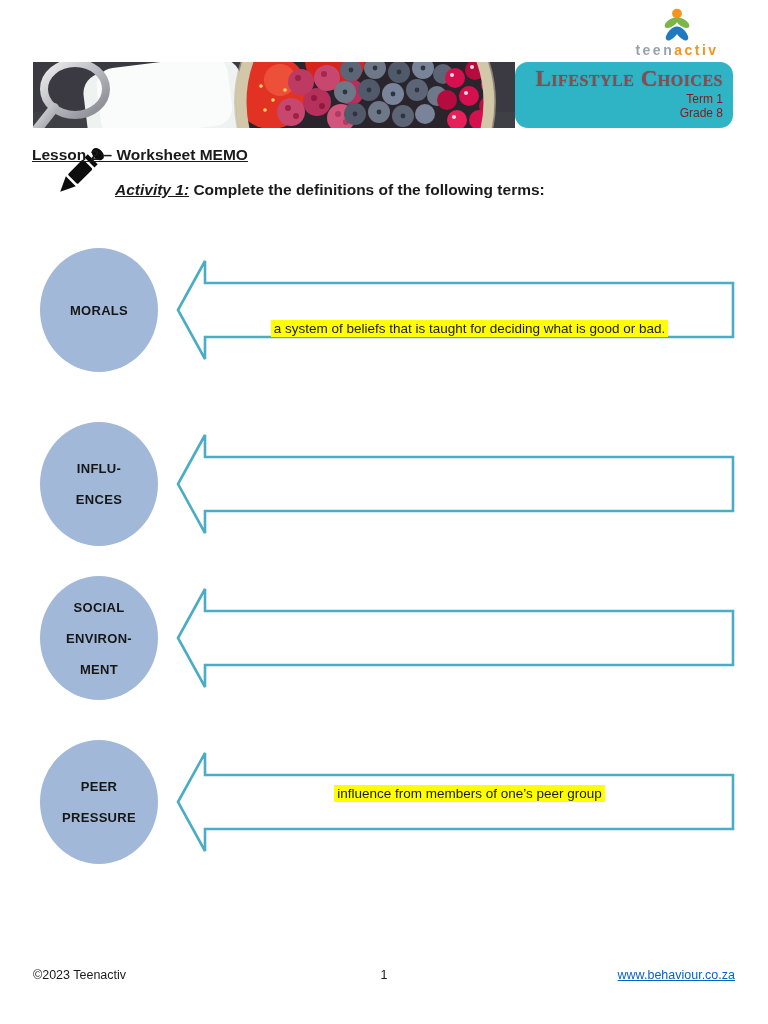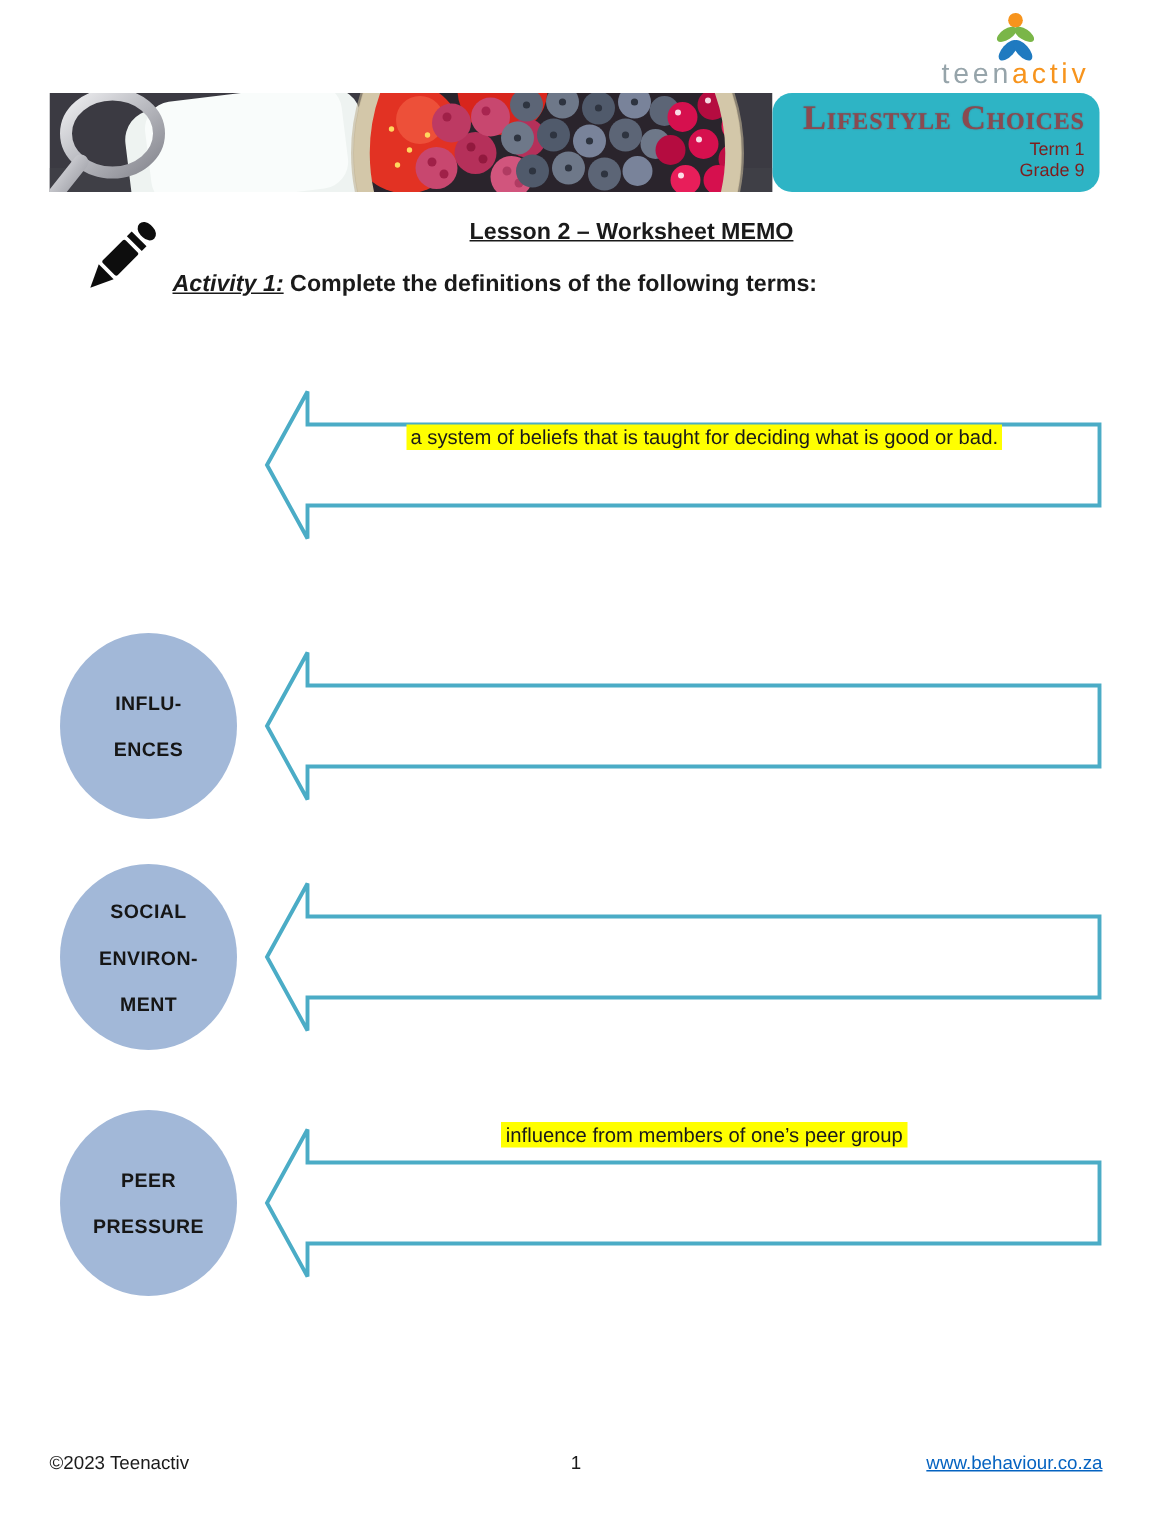--- a/index.html
+++ b/index.html
@@ -2,49 +2,49 @@
 <html><head>
 <meta charset="utf-8">
 <style>
   html,body{margin:0;padding:0;background:#fff;}
   body{font-family:"Liberation Sans","DejaVu Sans",sans-serif;color:#1a1a1a;}
   .page{position:relative;width:768px;height:1024px;margin:0 auto;background:#fff;overflow:hidden;}
 
   
   .logo{position:absolute;top:8px;right:26px;width:130px;text-align:center;}
   .logo svg{display:block;margin:0 auto;}
-  .logo-text{font-size:19px;font-weight:normal;letter-spacing:2.5px;line-height:14px;margin-top:1px;}
+  .logo-text{font-size:14px;font-weight:bold;letter-spacing:2.5px;line-height:14px;margin-top:1px;}
   .logo-teen{color:#96a4aa;}
   .logo-activ{color:#f7941d;}
 
   
   .banner{position:absolute;left:33px;top:62px;width:700px;height:66px;display:flex;}
   .banner-photo{width:482px;height:66px;flex:none;}
   .banner-teal{flex:1;background:#2eb4c5;text-align:right;padding:4px 10px 0 0;box-sizing:border-box;border-radius:13px;}
   .banner-title{font-family:"Liberation Serif","DejaVu Serif",serif;font-variant:small-caps;
     font-weight:bold;font-size:23px;line-height:26px;color:#8b4a50;letter-spacing:.5px;
     text-shadow:0 0 1px rgba(90,30,30,.45);}
   .banner-sub{font-size:12px;line-height:14px;color:#7f1d1d;}
 
   
   .pencil{position:absolute;left:48px;top:140px;}
-  .doc-title{position:absolute;left:0;right:0;top:146px;text-align:center;padding-left:74px;
+  .doc-title{position:absolute;left:0;right:0;top:146px;text-align:left;padding-left:32px;
     font-size:15.5px;font-weight:bold;}
   .doc-title span{text-decoration:underline;}
   .activity{position:absolute;left:115px;top:181px;font-size:15.5px;font-weight:bold;}
   .activity .lbl{font-style:italic;text-decoration:underline;}
 
   
   .circle{position:absolute;left:40px;width:118px;height:124px;border-radius:50%;
     background:#a2b8d8;display:flex;align-items:center;justify-content:center;
     text-align:center;font-weight:bold;font-size:13px;line-height:31px;
     letter-spacing:.3px;white-space:pre-line;color:#161616;}
   .arrow{position:absolute;left:176px;}
   .def{position:absolute;left:205px;width:529px;height:54px;display:flex;
-    align-items:flex-start;justify-content:center;font-size:13.5px;}
+    align-items:flex-end;justify-content:center;font-size:13.5px;}
   .def span{background:#ffff00;padding:1px 3px;}
 
   
   .footer{position:absolute;left:33px;right:33px;top:968px;display:flex;align-items:flex-start;
     font-size:12.5px;}
   .footer .col{flex:1;}
   .footer .c{text-align:center;}
   .footer .r{text-align:right;}
   .footer a{color:#0563c1;text-decoration:underline;}
 </style>
@@ -165,36 +165,37 @@
           </g>
         </g>
 
         <circle cx="332" cy="40" r="124" fill="none" stroke="#d3c7a9" stroke-width="11"></circle>
         <circle cx="332" cy="40" r="130" fill="none" stroke="#bfb294" stroke-width="2" opacity=".6"></circle>
       </g>
     </svg>
     <div class="banner-teal">
       <div class="banner-title">Lifestyle Choices</div>
       <div class="banner-sub">Term 1</div>
-      <div class="banner-sub">Grade 9</div>
+      <div class="banner-sub">Grade 8</div>
     </div>
   </div>
 
   <svg class="pencil" width="64" height="64" viewBox="0 0 64 64">
     <g transform="rotate(-45 32 32)" fill="#0d0d0d">
       <polygon points="4,32 19,25 19,39"></polygon>
       <rect x="21.5" y="25" width="21.5" height="14" rx="1.5"></rect>
       <rect x="45.5" y="25" width="4.5" height="14"></rect>
       <rect x="52.5" y="25" width="9.5" height="14" rx="6"></rect>
     </g>
   </svg>
 
   <div class="doc-title"><span>Lesson 2 – Worksheet MEMO</span></div>
   <div class="activity"><span class="lbl">Activity 1:</span><span> Complete the definitions of the following terms:</span></div>
 
+  <div class="circle" style="top:248px">MORALS</div>
   <svg class="arrow" style="top:258px" width="560" height="104" viewBox="0 0 560 104">
     <polygon points="2,52 29,3 29,25 557,25 557,79 29,79 29,101" fill="#ffffff" stroke="#4bacc6" stroke-width="2.6"></polygon>
   </svg>
   <div class="def" style="top:283px">
       <span>a system of beliefs that is taught for deciding what is good or bad.</span>
     </div>
 
   <div class="circle" style="top:422px">INFLU-
 ENCES</div>
   <svg class="arrow" style="top:432px" width="560" height="104" viewBox="0 0 560 104">

